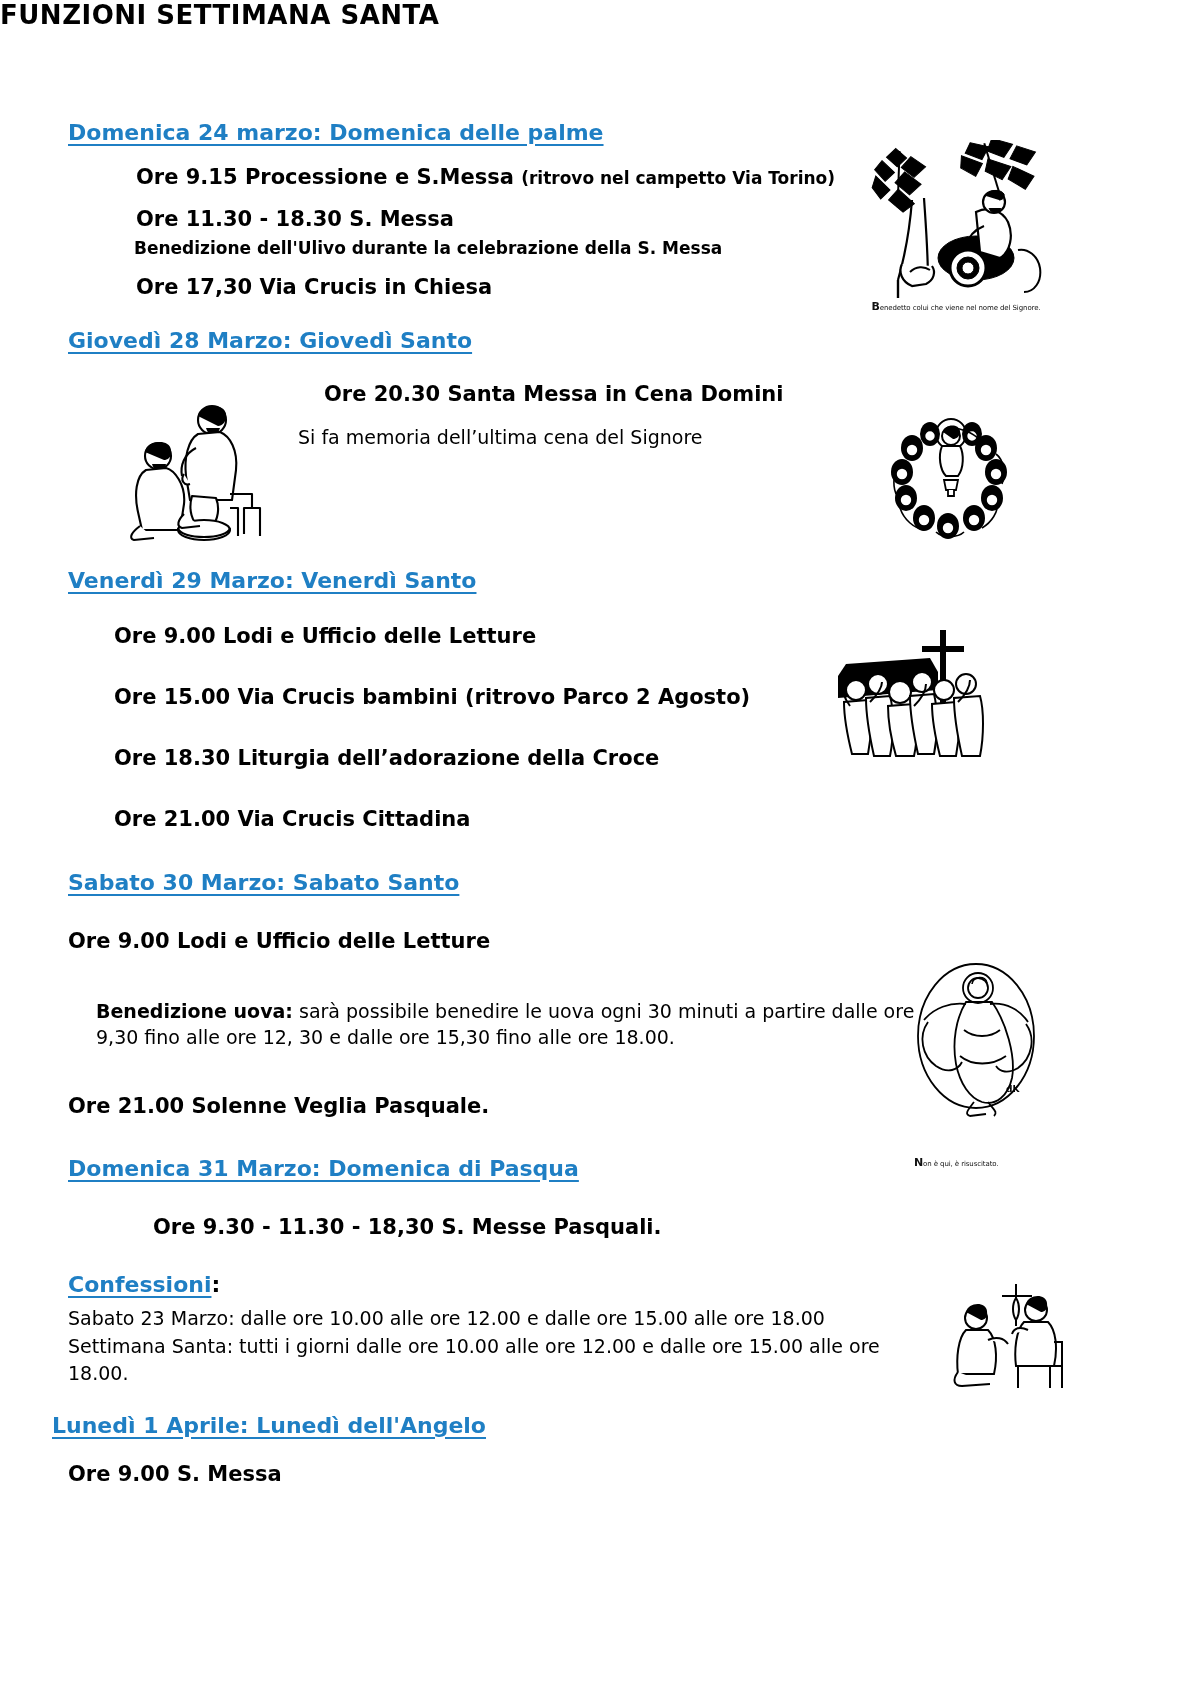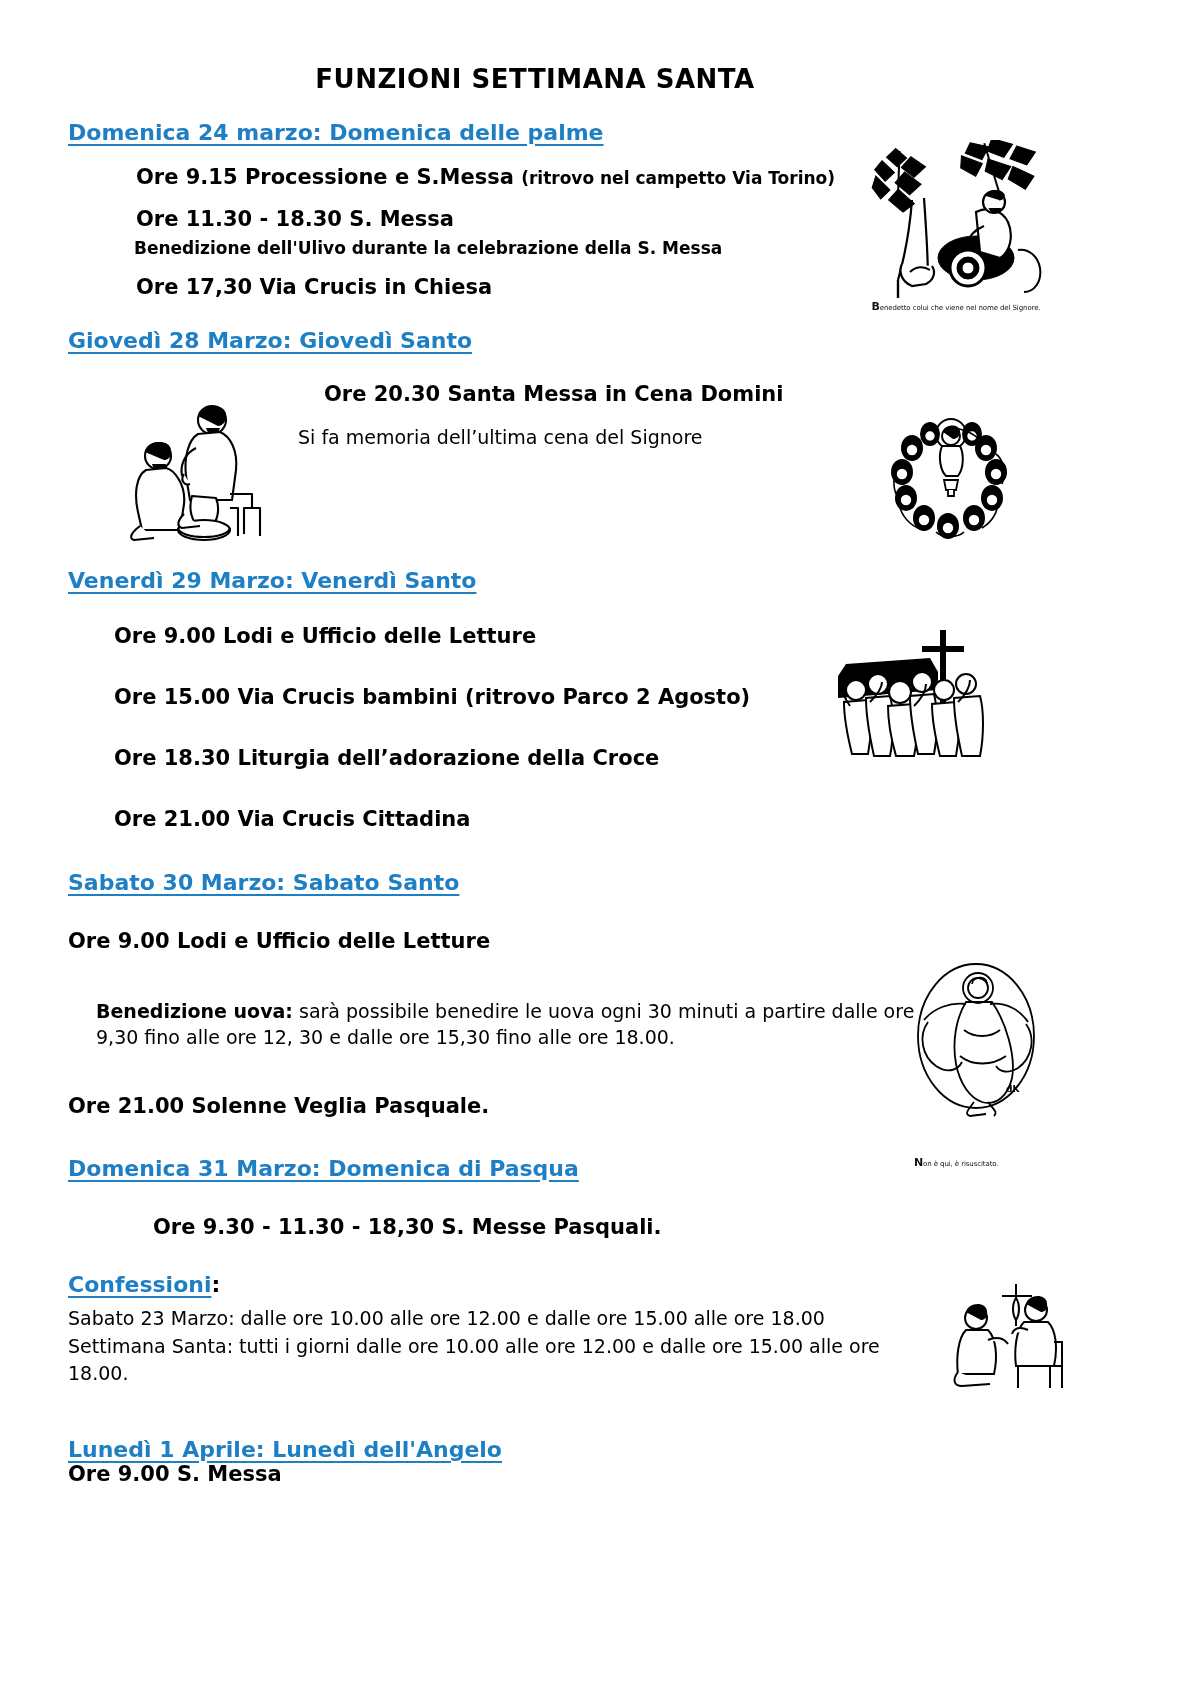--- a/index.html
+++ b/index.html
@@ -15,26 +15,25 @@
   }
   .page {
     position: relative;
     width: 1200px;
     height: 1697px;
     padding: 0;
   }
 
   
   .title {
-    text-align: center;
+    text-align: left;
     font-size: 26px;
     font-weight: 700;
     letter-spacing: 0.5px;
     margin: 0;
-    padding-top: 64px;
     padding-right: 130px;
   }
 
   .heading {
     color: #1f7fc4;
     font-weight: 700;
     font-size: 22px;
     text-decoration: underline;
     text-underline-offset: 4px;
     display: inline-block;
@@ -165,21 +164,21 @@
     <span class="heading">Confessioni</span><span class="heading-inline-colon" style="font-size:22px;font-weight:700;">:</span>
   </div>
 
   <div class="abs confess-block" style="left:68px; top:1305px;">
     <span>Sabato 23 Marzo: dalle ore 10.00 alle ore 12.00 e dalle ore 15.00 alle ore 18.00</span>
   </div>
   <div class="abs confess-block" style="left:68px; top:1333px; width:870px;">
     <span>Settimana Santa: tutti i giorni dalle ore 10.00 alle ore 12.00 e dalle ore 15.00 alle ore 18.00.</span>
   </div>
 
-  <div class="abs" style="left:68px; top:1413px;margin-top:24px;">
+  <div class="abs" style="left:52px; top:1413px;">
     <span class="heading">Lunedì 1 Aprile: Lunedì dell'Angelo</span>
   </div>
 
   <div class="abs line" style="left:68px; top:1462px;">
     <span>Ore    9.00  S. Messa</span>
   </div>
 
   <div class="illus" style="left:868px; top:140px; width:176px;">
     <svg width="176" height="160" viewBox="0 0 176 160">
       <g fill="#000" stroke="#000">

